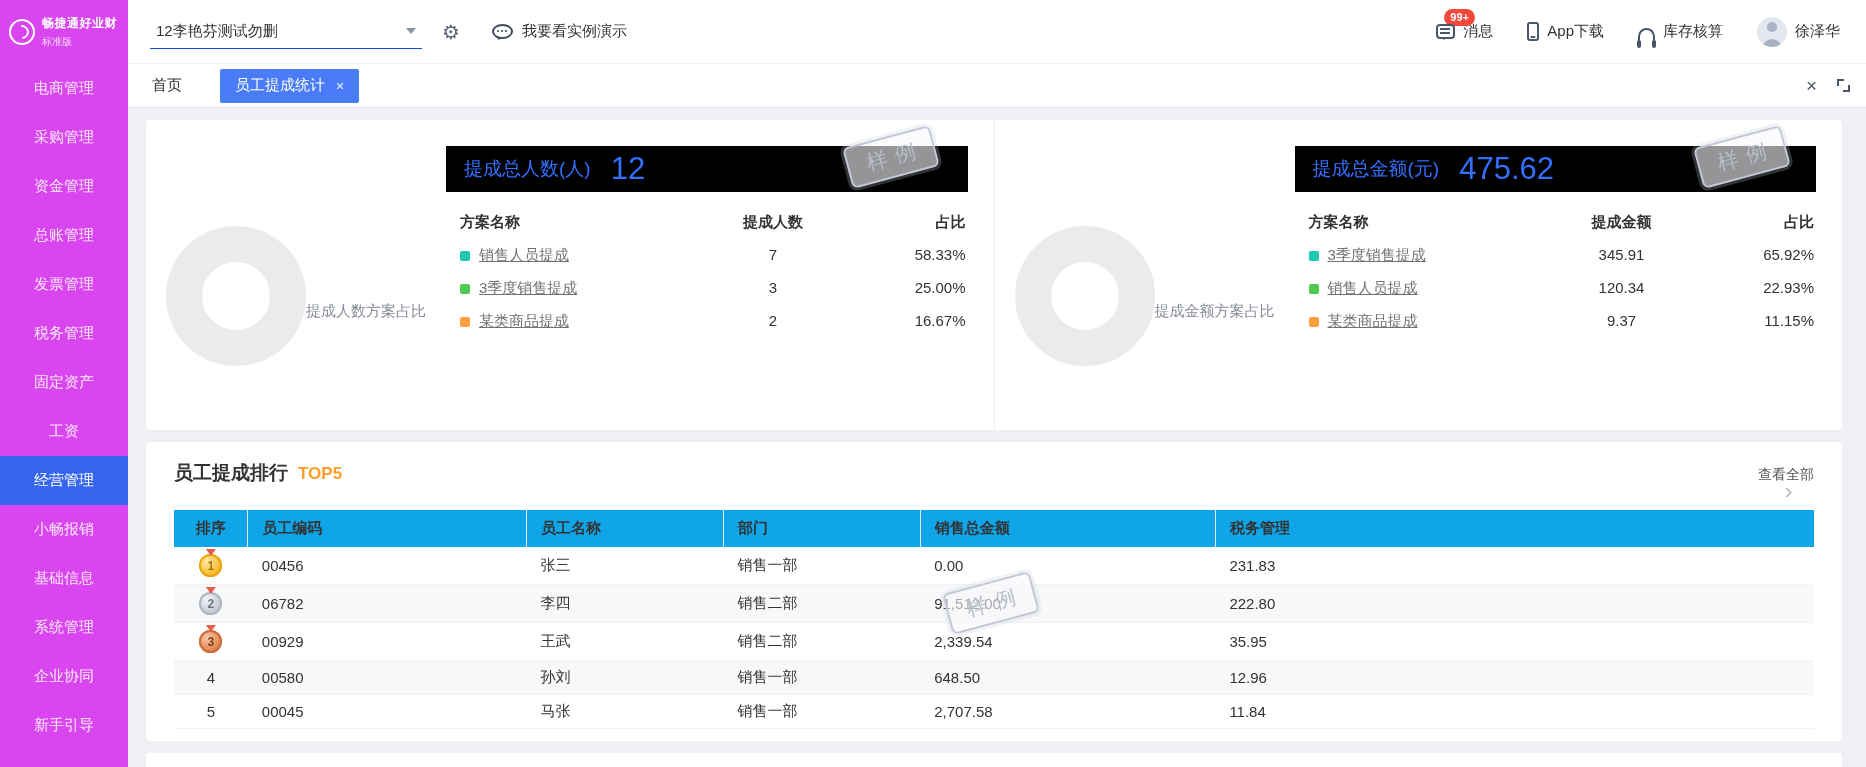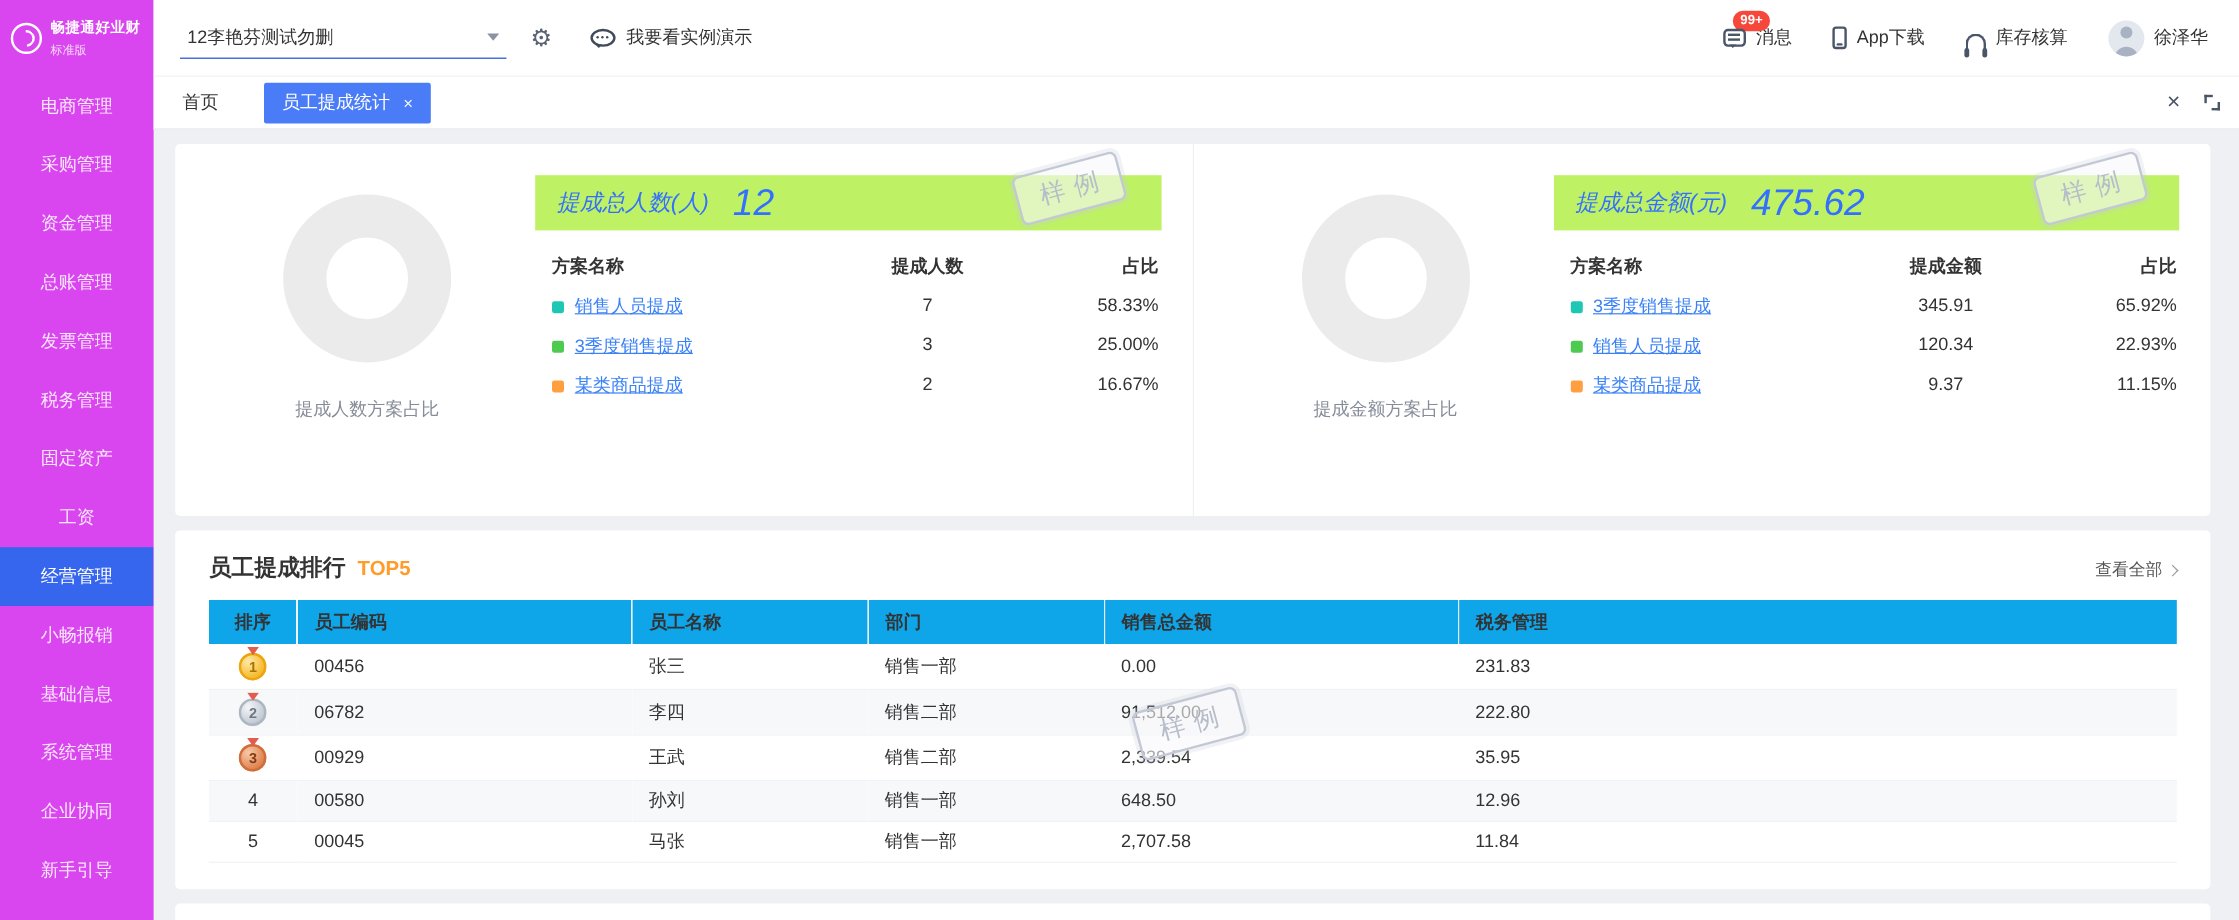--- a/index.html
+++ b/index.html
@@ -75,47 +75,47 @@
     border-bottom:2px solid #4a5568; border-right:2px solid #4a5568; }
 
   
   .content { flex:1; padding:12px 24px 0 18px; overflow:hidden; display:flex; flex-direction:column; gap:12px; }
   .card { background:#fff; border-radius:4px; }
 
   
   .card.overview { height:310px; display:flex; flex-shrink:0; }
   .half { flex:1; display:flex; padding:26px 26px 0 20px; position:relative; min-width:0; }
   .half.left { border-right:1px solid #eef0f3; }
-  .donut-wrap { width:280px; display:flex; flex-direction:column; align-items:center; flex-shrink:0; padding-top:16px; }
+  .donut-wrap { width:280px; display:flex; align-items:center; flex-shrink:0; padding-top:16px; }
   .donut { width:140px; height:140px; border-radius:50%; border:36px solid #ebebeb; }
   .donut-caption { margin-top:30px; font-size:15px; color:#868c99; }
   .stats { flex:1; min-width:0; }
-  .stat-header { background:#bef264; display:flex; align-items:center; gap:20px; padding:0 18px; height:46px;font-style:italic; }
+  .stat-header { background:#000000; display:flex; align-items:center; gap:20px; padding:0 18px; height:46px; }
   .stat-label { font-size:19px; color:#3370ff; }
   .stat-value { font-size:31px; color:#3370ff; font-weight:500; }
   .legend { margin-top:14px; padding:0 2px; }
   .legend-row { display:flex; align-items:flex-start; padding:7px 0; font-size:15px; color:#333;margin-left:12px; }
   .legend-row.head { font-weight:700; }
   .cell-name { flex:1; display:flex; align-items:center; gap:9px; min-width:0; }
   .cell-val { width:165px; text-align:center; }
   .cell-pct { width:110px; text-align:right; }
   .swatch { width:10px; height:10px; border-radius:2px; flex-shrink:0; }
-  .plan-link { text-decoration:underline; cursor:pointer; color:#3b82f6; }
+  .plan-link { text-decoration:underline; cursor:pointer; color:#737373; }
 
   
   .stamp { position:absolute; font-size:21px; color:#b6bdc9; border:2px solid #c3c9d4; border-radius:6px;
     padding:5px 10px 5px 18px; letter-spacing:8px; background:rgba(248,249,251,.6);
     transform:rotate(-15deg); box-shadow:0 0 0 3px rgba(198,204,214,.25); white-space:nowrap; }
 
   
   .card.ranking { height:299px; padding:18px 28px; position:relative; flex-shrink:0; }
   .rank-head { display:flex; align-items:baseline; }
   .rank-title { font-size:19px; font-weight:700; color:#333; }
   .rank-top { font-size:17px; color:#ff9c2a; margin-left:10px; font-weight:700; }
-  .view-all { margin-left:auto; font-size:14px; color:#555; display:flex; align-items:center; gap:5px; cursor:pointer; }
+  .view-all { margin-left:auto; font-size:14px; color:#555; display:flex; align-items:center; gap:5px; cursor:pointer;flex-direction:column; }
   .chev { width:7px; height:7px; border-top:1.5px solid #999; border-right:1.5px solid #999; transform:rotate(45deg); }
   table.rank { width:100%; border-collapse:collapse; margin-top:14px; font-size:15px; color:#333; table-layout:fixed; }
   table.rank th { background:#0ea5e9; text-align:left; font-weight:700; padding:9px 14px;
     border-right:1px solid #e6e9ef; font-size:15px; white-space:nowrap; overflow:hidden; }
   table.rank th:last-child { border-right:none; }
   table.rank th.c-rank, table.rank td.c-rank { text-align:center; padding-left:4px; padding-right:4px; }
   table.rank td { padding:7px 14px; border-bottom:1px solid #f0f2f5; white-space:nowrap; overflow:hidden; }
   tr.alt td { background:#f7f8fa; }
   tr[data-interactable="true"] { cursor:pointer; }
 

